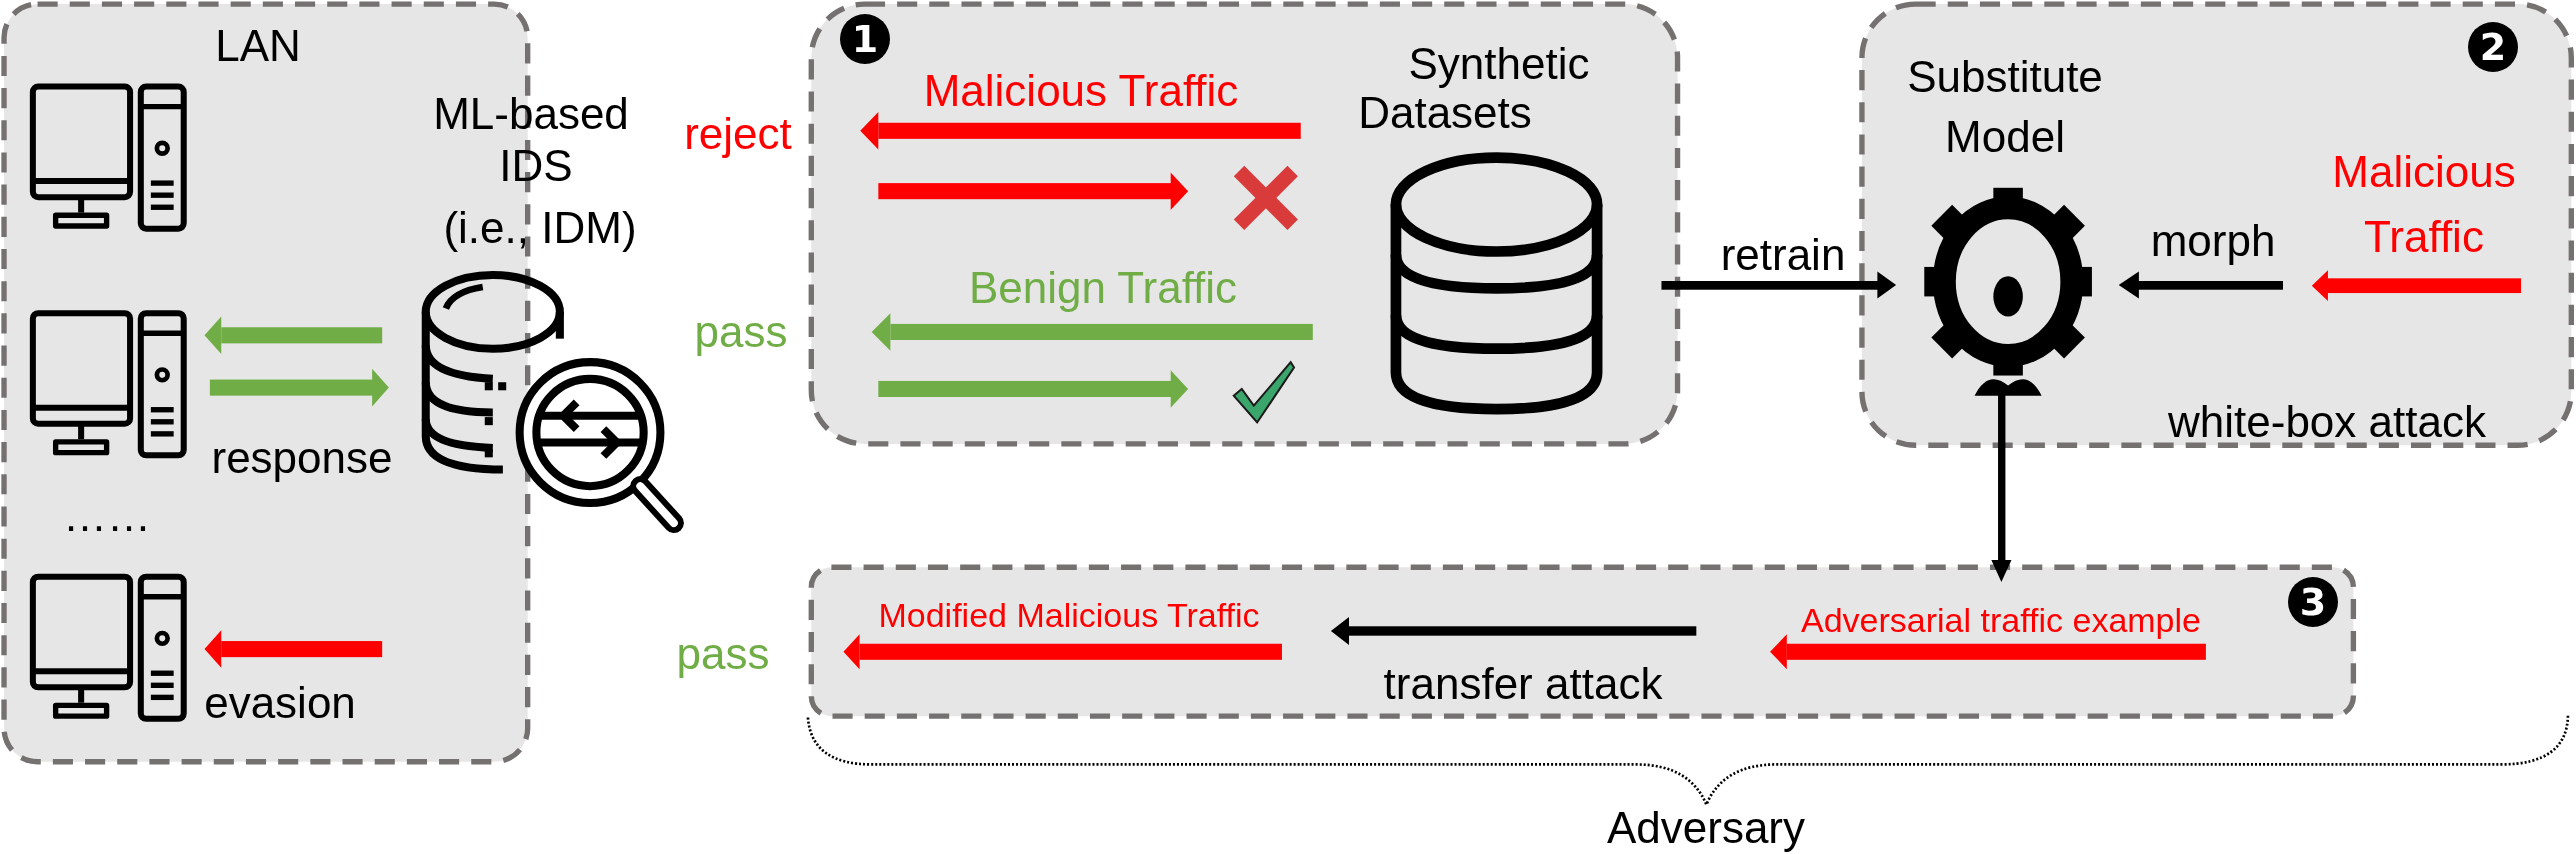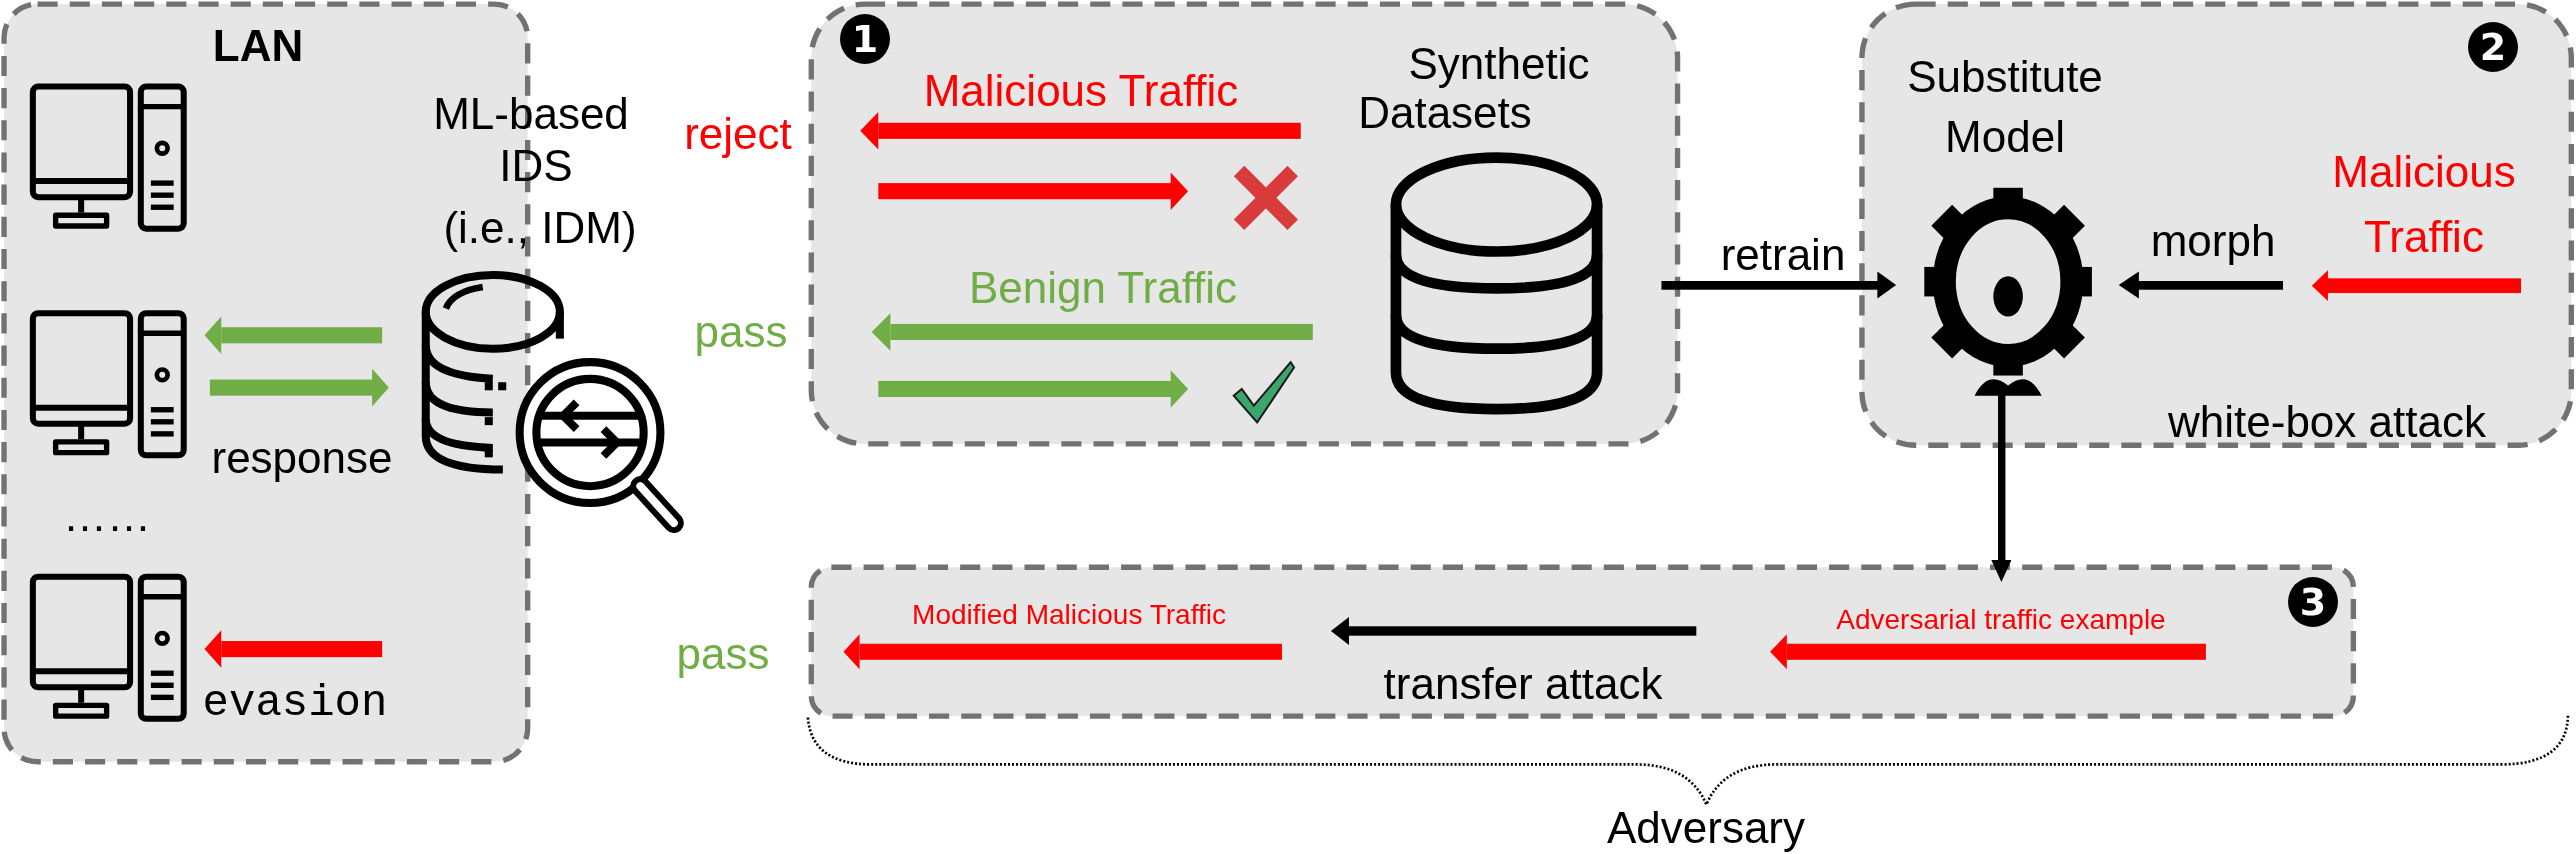--- a/index.html
+++ b/index.html
@@ -4,21 +4,21 @@
 <style>
   html, body { margin:0; padding:0; background:#ffffff; }
   body { width:2576px; height:855px; position:relative; overflow:hidden;
          font-family:"Liberation Sans", "DejaVu Sans", sans-serif; }
   svg.stage { position:absolute; left:0; top:0; }
   .t { position:absolute; white-space:nowrap; transform:translate(-50%,-50%);
        font-family:"Liberation Sans", "DejaVu Sans", sans-serif; font-size:44px; line-height:1; }
   .blk { color:#000000; }
   .red { color:#ff0000; }
   .grn { color:#70ad47; }
-  .small { font-size:28px; }
+  .small { font-size:34px; }
   .badge { position:absolute; width:50px; height:50px; border-radius:50%; background:#000;
            color:#fff; font-weight:bold; font-size:38px; display:flex; align-items:center;
            justify-content:center; transform:translate(-50%,-50%);
            font-family:"DejaVu Sans", sans-serif; }
 </style>
 </head>
 <body>
 
 <svg class="stage" width="2576" height="855" viewBox="0 0 3842 1275" xmlns="http://www.w3.org/2000/svg">
   <defs>
@@ -153,27 +153,27 @@
     <polygon points="1985,941 2012,920 2012,962" fill="#000"></polygon>
   </g>
   <g>
     <rect x="2665" y="960" width="625" height="24" fill="#ff0000"></rect>
     <polygon points="2640,972 2665,946 2665,998" fill="#ff0000"></polygon>
   </g>
 
   <path d="M1205 1070 Q1210 1140 1300 1140 L2440 1140 Q2520 1140 2545 1200 Q2570 1140 2650 1140 L3730 1140 Q3830 1140 3830 1065" fill="none" stroke="#000" stroke-width="4" stroke-dasharray="3 3"></path>
 </svg>
 
-<div class="t blk" style="left:258px;top:46px;font-weight:bold;">LAN</div>
+<div class="t blk" style="left:258px;top:46px;">LAN</div>
 <div class="t blk" style="left:531px;top:114px;">ML-based</div>
 <div class="t blk" style="left:536px;top:166px;">IDS</div>
 <div class="t blk" style="left:540px;top:228px;">(i.e., IDM)</div>
 <div class="t blk" style="left:302px;top:458px;">response</div>
 <div class="t blk" style="left:107px;top:516px;">……</div>
-<div class="t blk" style="left:295px;top:703px;font-family:Liberation Mono, monospace;">evasion</div>
+<div class="t blk" style="left:280px;top:703px;">evasion</div>
 
 <div class="t red" style="left:738px;top:134px;">reject</div>
 <div class="t grn" style="left:741px;top:332px;">pass</div>
 <div class="t grn" style="left:723px;top:654px;">pass</div>
 
 <div class="badge" style="left:865px;top:39px;">1</div>
 <div class="t red" style="left:1081px;top:91px;">Malicious Traffic</div>
 <div class="t grn" style="left:1103px;top:288px;">Benign Traffic</div>
 <div class="t blk" style="left:1499px;top:64px;text-align:center;">Synthetic</div>
 <div class="t blk" style="left:1445px;top:113px;">Datasets</div>

